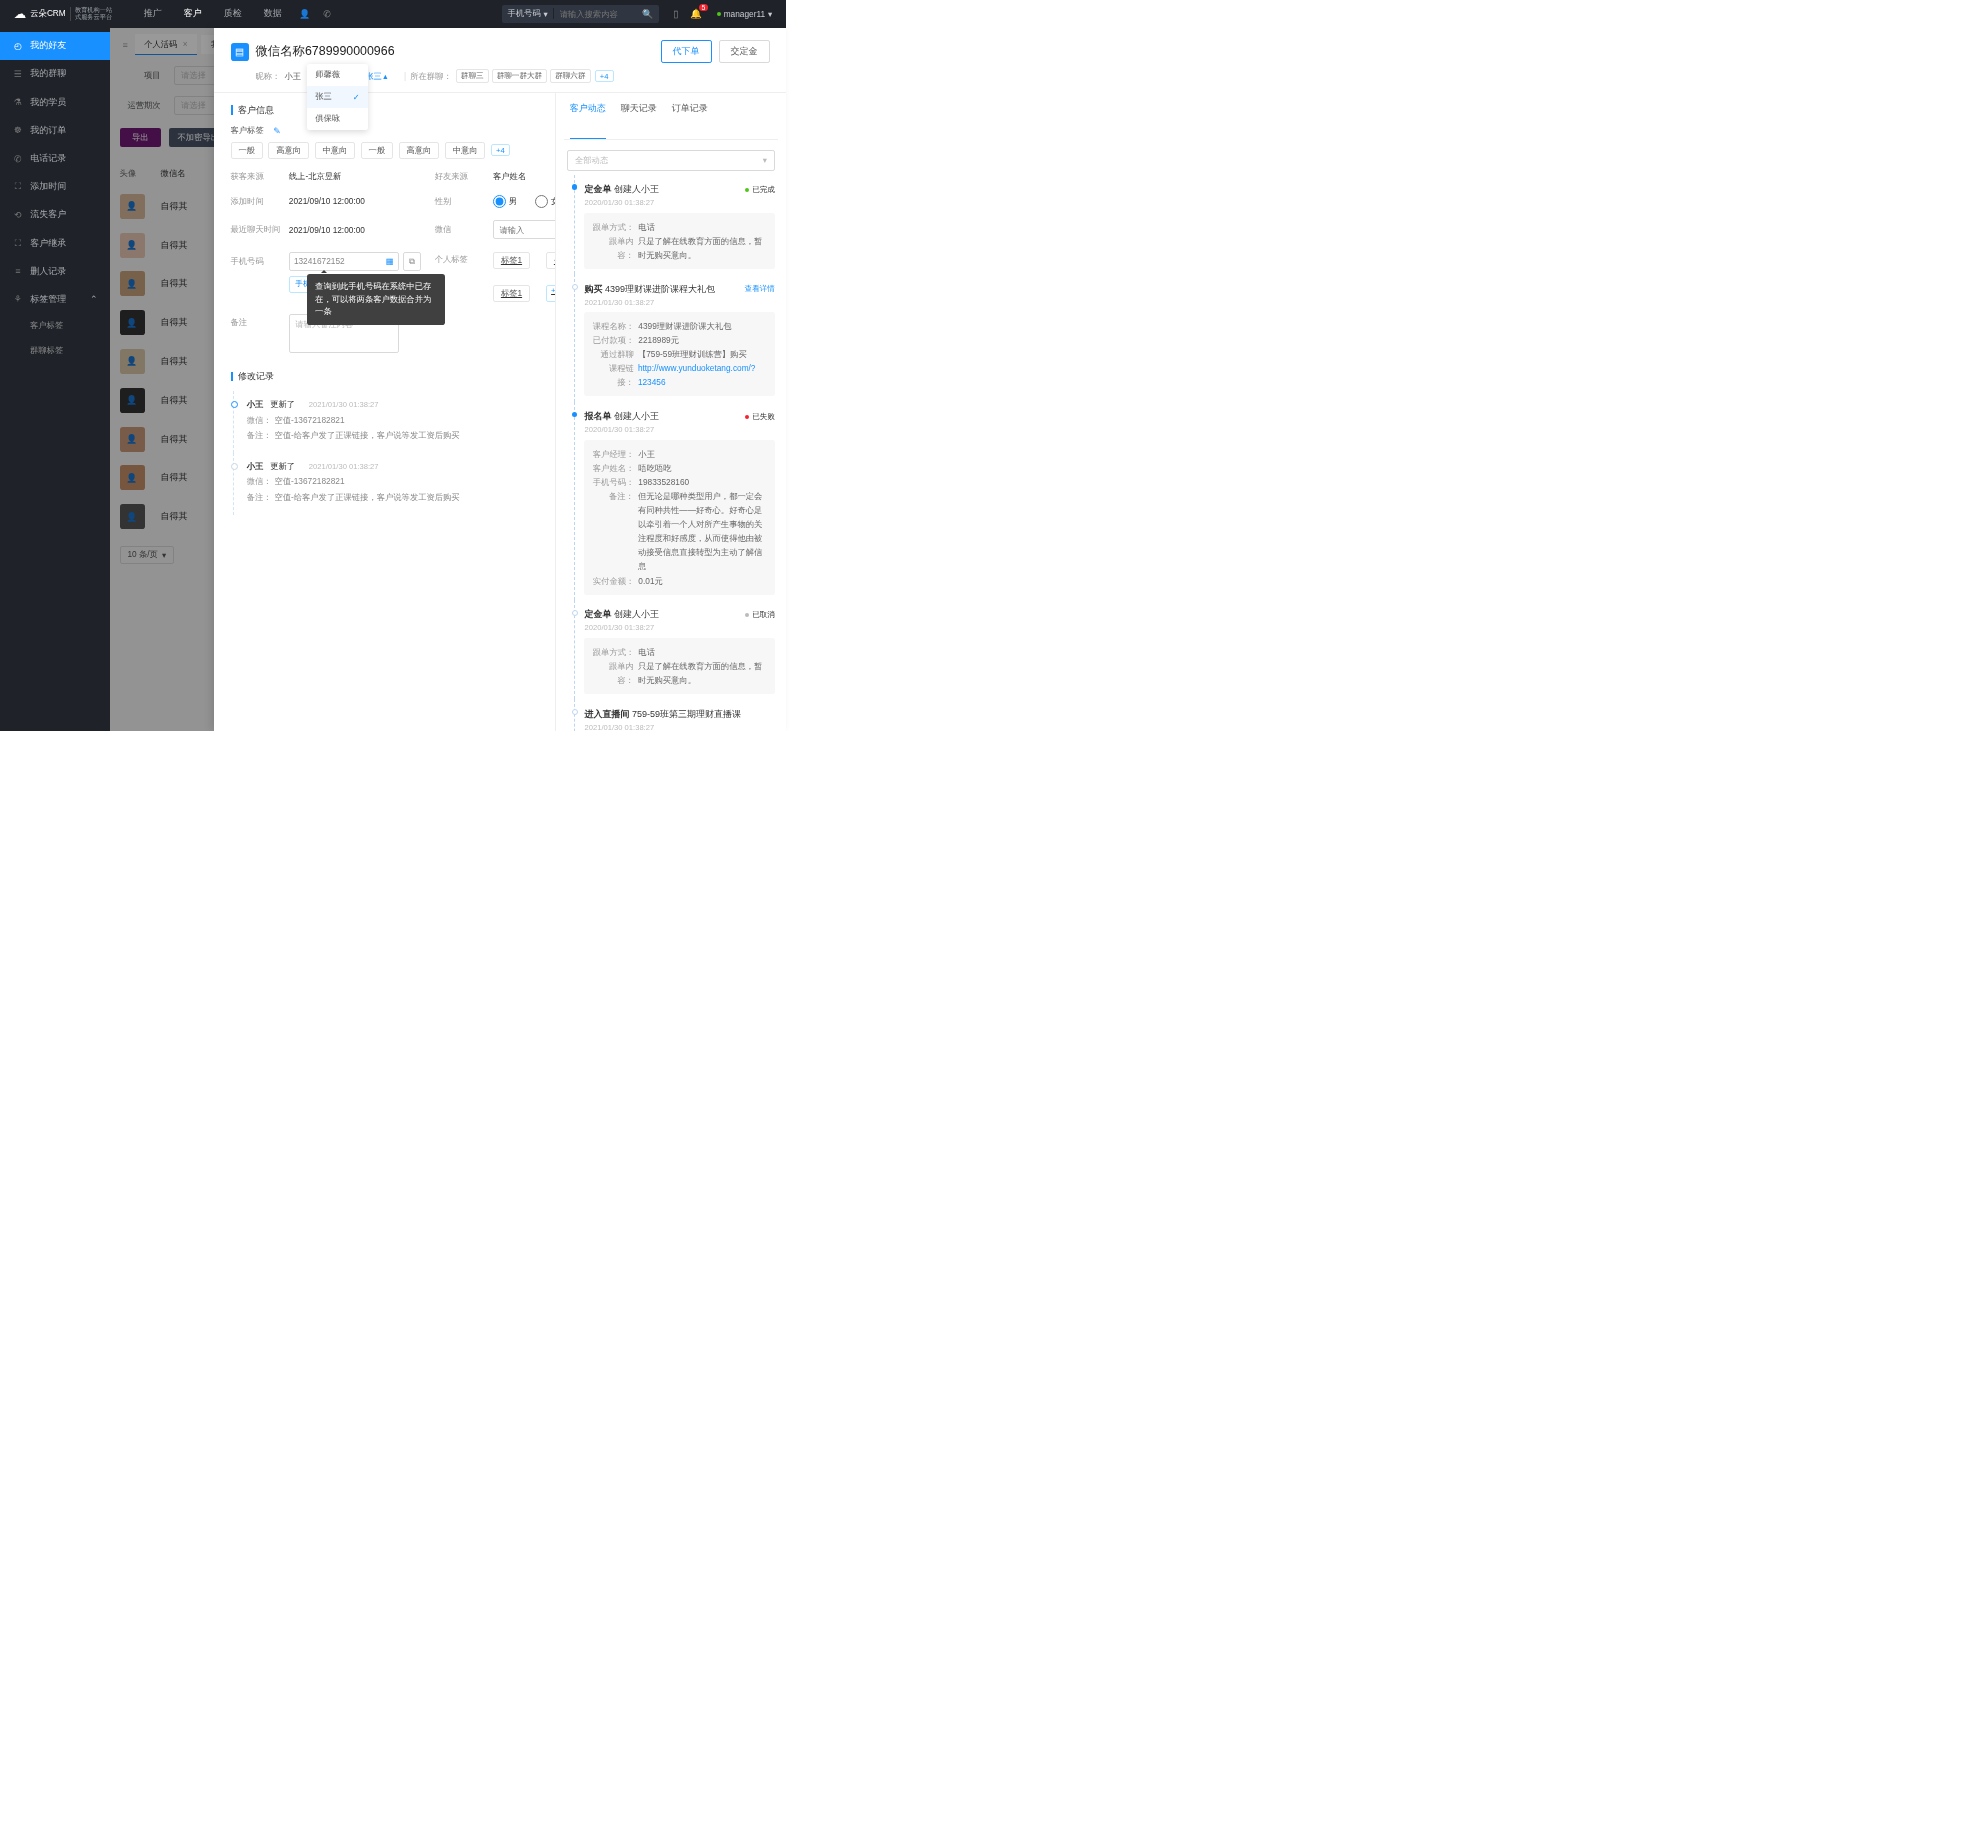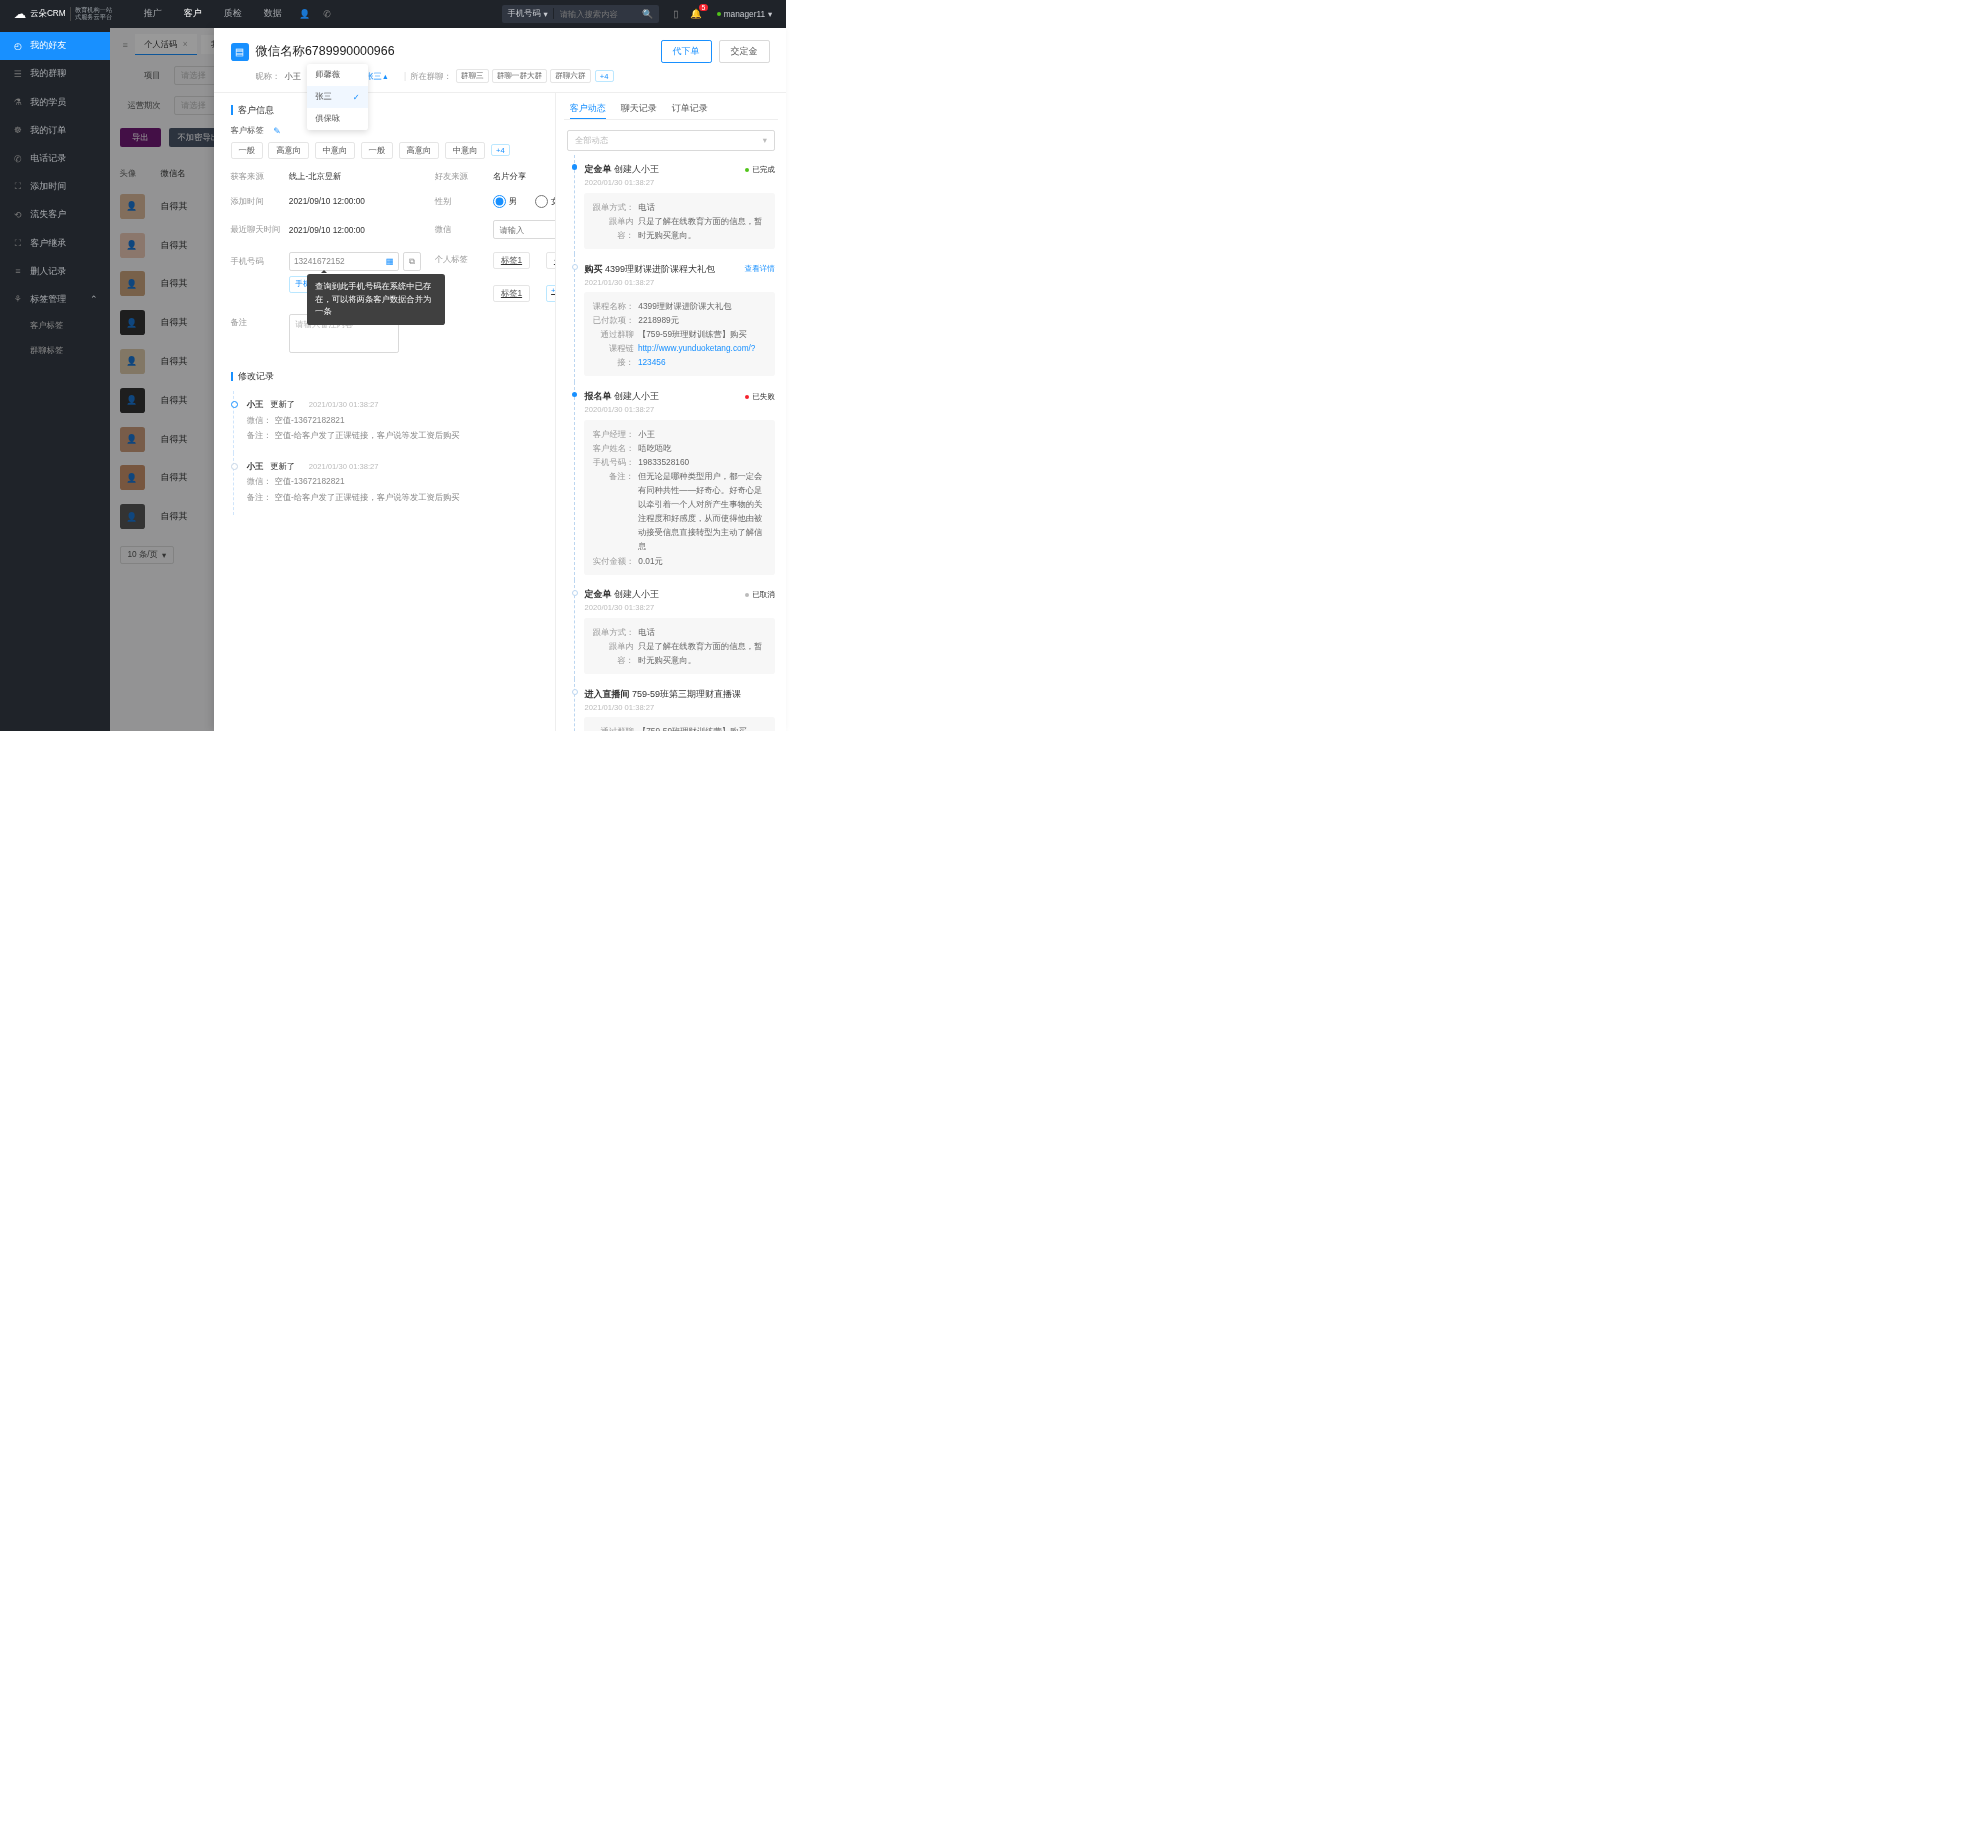--- a/index.html
+++ b/index.html
@@ -100,21 +100,21 @@
 .history-item { padding: 8.3px 0 12.4px 12.4px; border-left:0.7px dashed #d0e5fb; margin-left:2.8px; position:relative;}
 .history-item::before { content:""; position:absolute; left:-3.4px; top:9.6px; width:5.5px; height:5.5px; border-radius:50%; background:#fff; border:1.4px solid #1890ff;}
 .history-item.hollow::before { background:#fff; border-color:#c6d5e6;}
 .hi-line1 { font-size:8.3px; color:#333; display:flex; gap:6.9px; align-items:center;}
 .hi-time { color:#bbb; font-size:7.6px; margin-left:6.9px;}
 .hi-kv { font-size:8.3px; color:#888; margin-top:4.1px;}
 .hi-kv .k { color:#999; margin-right:2.8px;}
 
 
 .rtab-row { display:flex; gap:15px; padding: 2.8px 5.5px 0; font-size:9px; border-bottom:0.7px solid #eee;}
-.rtab { padding-bottom:3px; color:#555; cursor:pointer;}
+.rtab { padding-bottom:23px; color:#555; cursor:pointer;}
 .rtab.active { color:#1890ff; border-bottom:1.4px solid #1890ff;}
 .dropdown-select { border:0.7px solid #d9d9d9; border-radius:2.1px; height:20.7px; margin:9.6px 2.8px 4.1px; display:flex; align-items:center; justify-content:space-between; padding:0 6.9px; color:#bbb; font-size:8.3px;}
 
 .timeline { flex:1; overflow-y:auto; padding: 0 2.8px 13.8px 9.6px;}
 .tl-item { position:relative; padding: 8.3px 0 5.5px 9.6px; border-left:0.7px dashed #bcd6f0;}
 .tl-item.solid::before { content:""; position:absolute; left:-3.4px; top:9.6px; width:5.5px; height:5.5px; background:#1890ff; border-radius:50%;}
 .tl-item.hollow::before { content:""; position:absolute; left:-3.4px; top:9.6px; width:4.1px; height:4.1px; background:#fff; border:1.4px solid #bcd6f0; border-radius:50%;}
 .tl-head { display:flex; align-items:center; gap:4.1px; }
 .tl-title { font-size:9px; color:#333; }
 .tl-status { margin-left:auto; font-size:7.6px; display:inline-flex; align-items:center; gap:2.8px;}
@@ -378,21 +378,21 @@
             <span class="plus-chip">+4</span>
           </div>
 
       <div class="info-grid">
         <div class="info-item">
               <span class="info-label">获客来源</span>
               <span>线上-北京昱新</span>
             </div>
         <div class="info-item">
               <span class="info-label">好友来源</span>
-              <span>名片分享</span>
+              <span>客户姓名</span>
             </div>
         <div class="info-item">
               <span class="info-label">添加时间</span>
               <span>2021/09/10 12:00:00</span>
             </div>
         <div class="info-item">
               <span class="info-label">性别</span>
           <label class="radio">
                 <input type="radio" checked="" style="">
                 <span>男</span>

